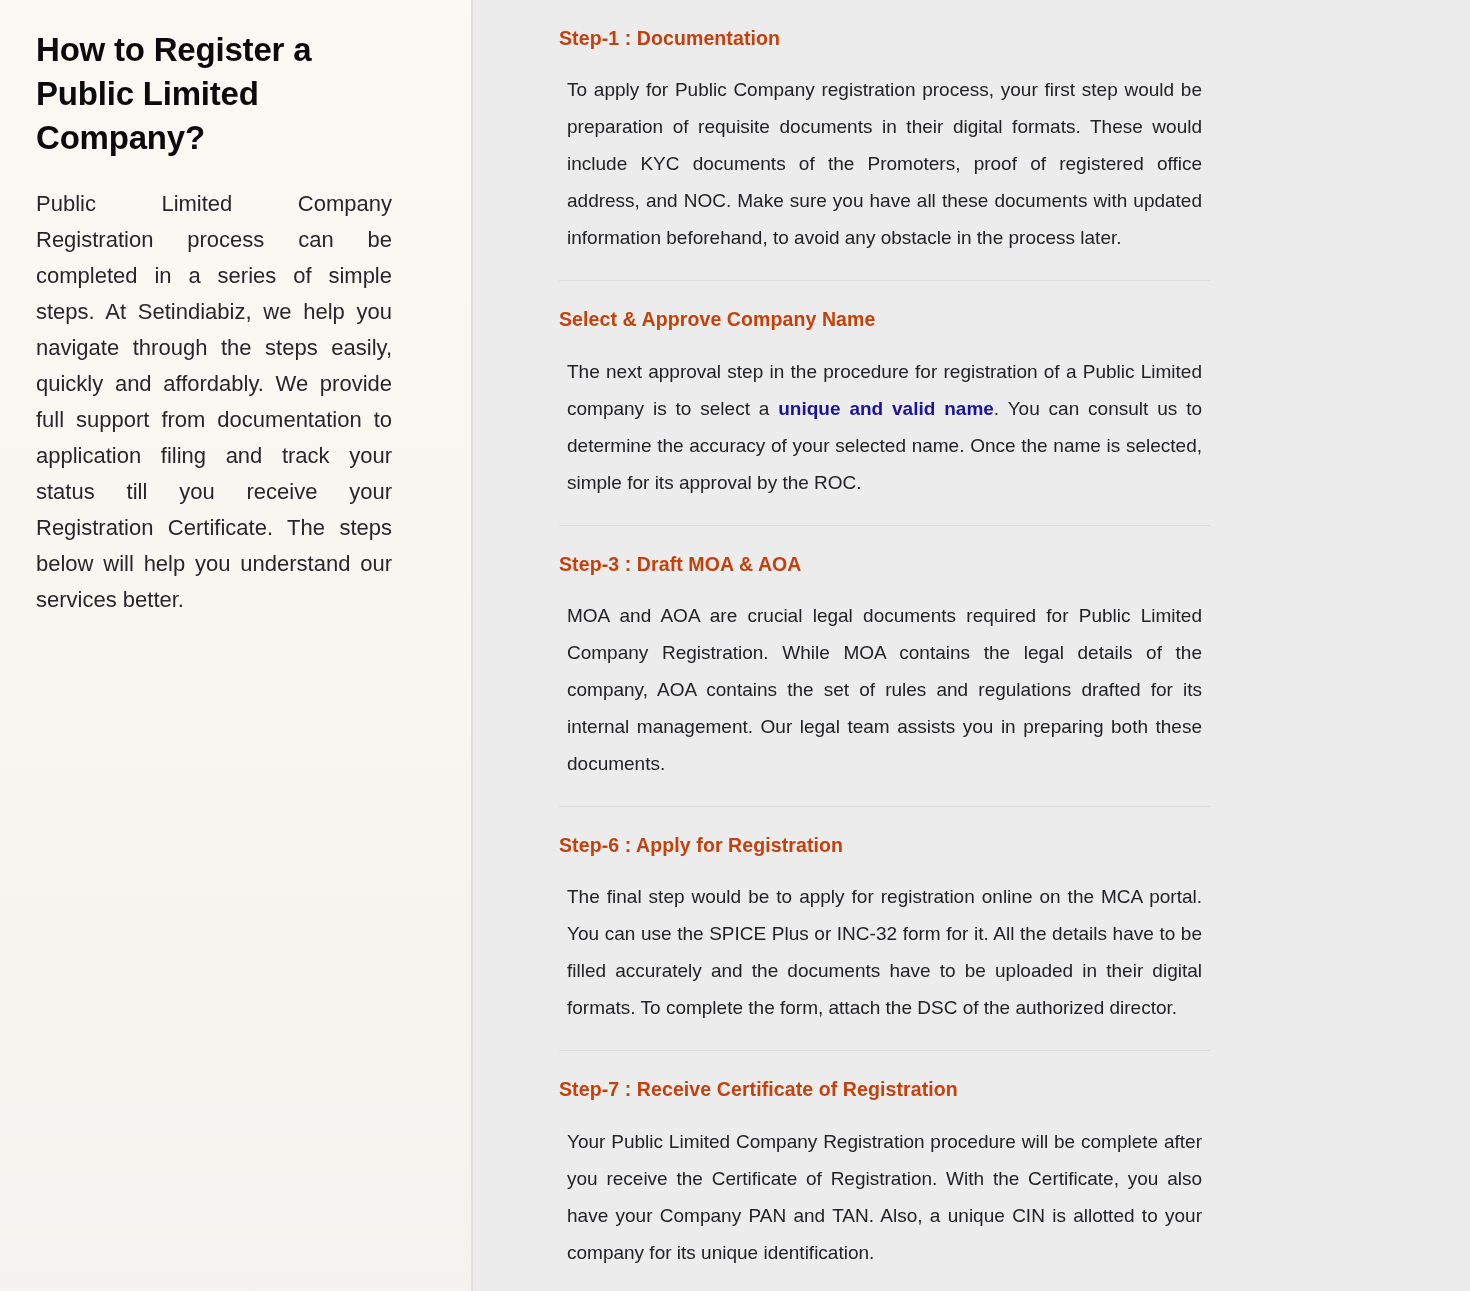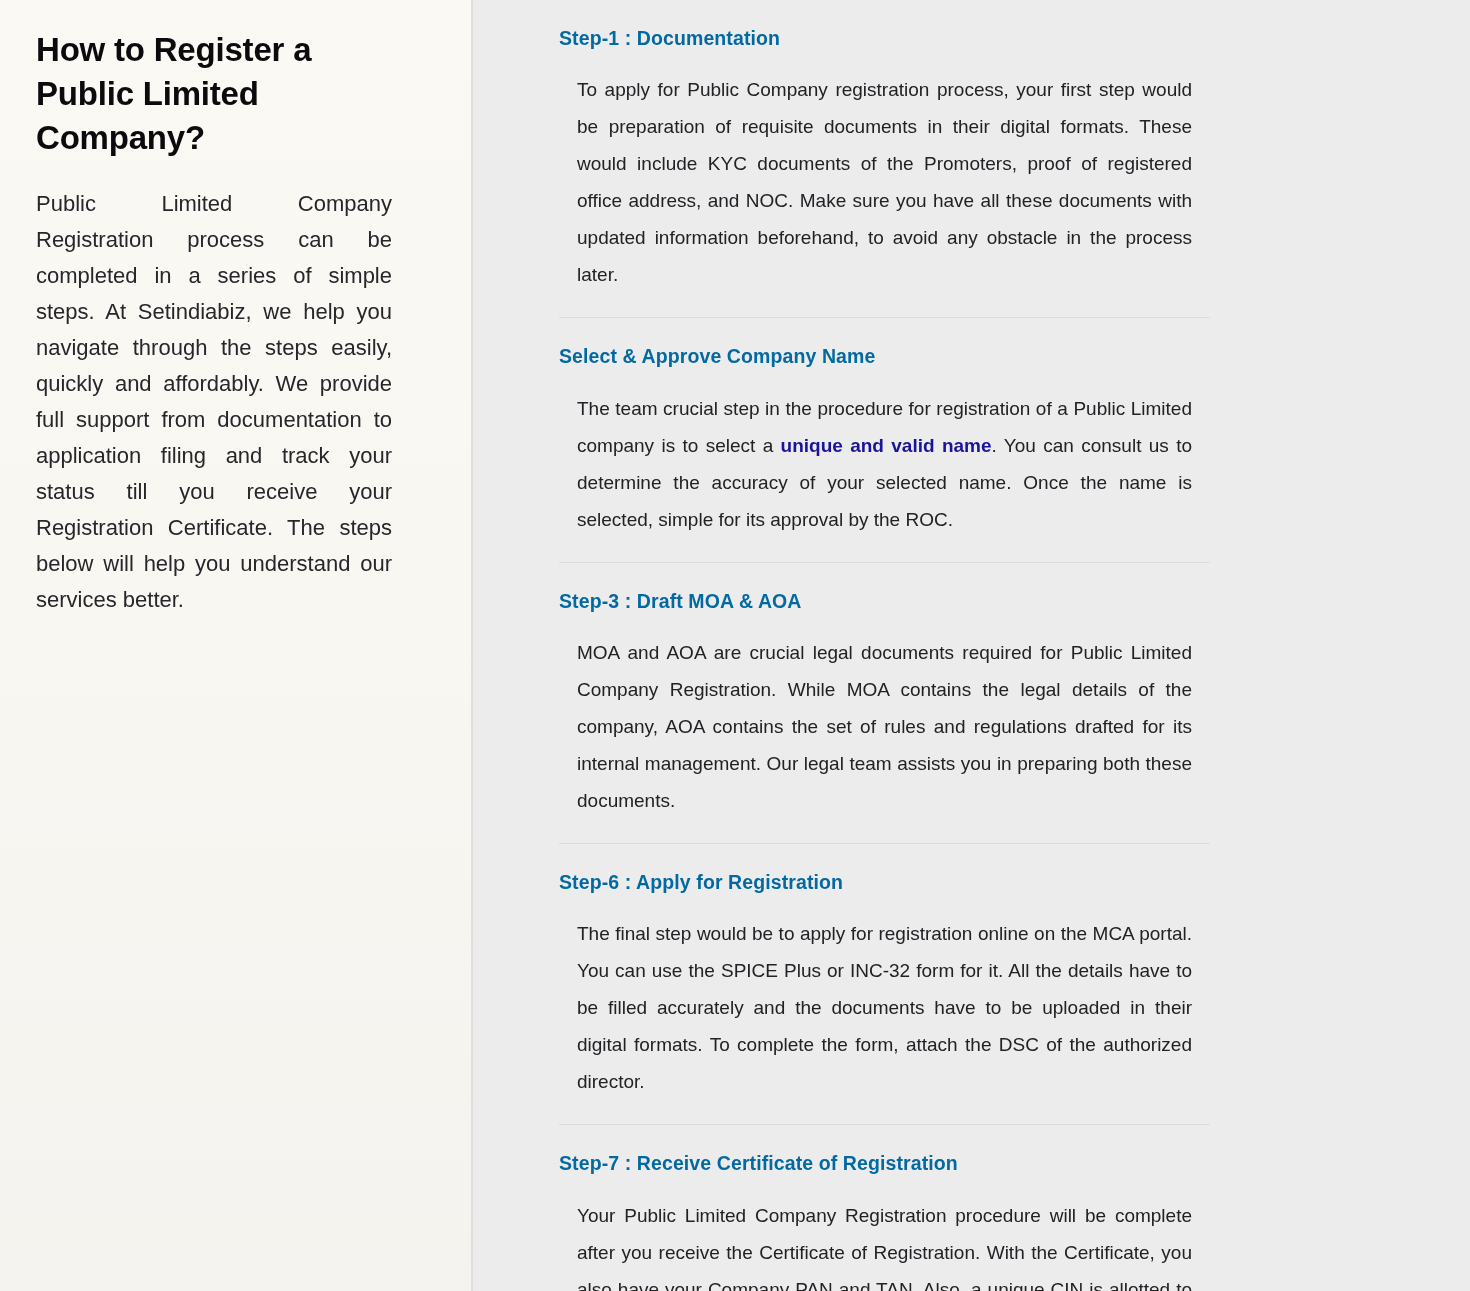--- a/index.html
+++ b/index.html
@@ -56,32 +56,32 @@
     flex: 1 1 auto;
     background: #ececec;
     padding: 26px 40px 20px 86px;
   }
 
   .step-block { margin: 0; }
 
   .step-heading {
     font-size: 19.5px;
     font-weight: bold;
-    color: #0369a1;
+    color: #c2410c;
     letter-spacing: 0.1px;
     margin: 0 0 20px 0;
     line-height: 1.3;
   }
 
   .step-body {
     font-size: 19px;
     line-height: 37px;
     color: #222226;
     text-align: justify;
-    margin: 18px;
+    margin: 8px;
     max-width: 872px;
   }
 
   .step-body .highlight {
     color: #1b149a;
     font-weight: bold;
   }
 
   .section-divider {
     border: 0;
@@ -104,21 +104,21 @@
 
     <section class="step-block">
       <h2 class="step-heading">Step-1 : Documentation</h2>
       <p class="step-body">To apply for Public Company registration process, your first step would be preparation of requisite documents in their digital formats. These would include KYC documents of the Promoters, proof of registered office address, and NOC. Make sure you have all these documents with updated information beforehand, to avoid any obstacle in the process later.</p>
     </section>
 
     <hr class="section-divider">
 
     <section class="step-block">
       <h2 class="step-heading">Select &amp; Approve Company Name</h2>
-      <p class="step-body"><span>The team crucial step in the procedure for registration of a Public Limited company is to select a </span><span class="highlight">unique and valid name</span><span>. You can consult us to determine the accuracy of your selected name. Once the name is selected, simple for its approval by the ROC.</span></p>
+      <p class="step-body"><span>The next approval step in the procedure for registration of a Public Limited company is to select a </span><span class="highlight">unique and valid name</span><span>. You can consult us to determine the accuracy of your selected name. Once the name is selected, simple for its approval by the ROC.</span></p>
     </section>
 
     <hr class="section-divider">
 
     <section class="step-block">
       <h2 class="step-heading">Step-3 : Draft MOA &amp; AOA</h2>
       <p class="step-body">MOA and AOA are crucial legal documents required for Public Limited Company Registration. While MOA contains the legal details of the company, AOA contains the set of rules and regulations drafted for its internal management. Our legal team assists you in preparing both these documents.</p>
     </section>
 
     <hr class="section-divider">

